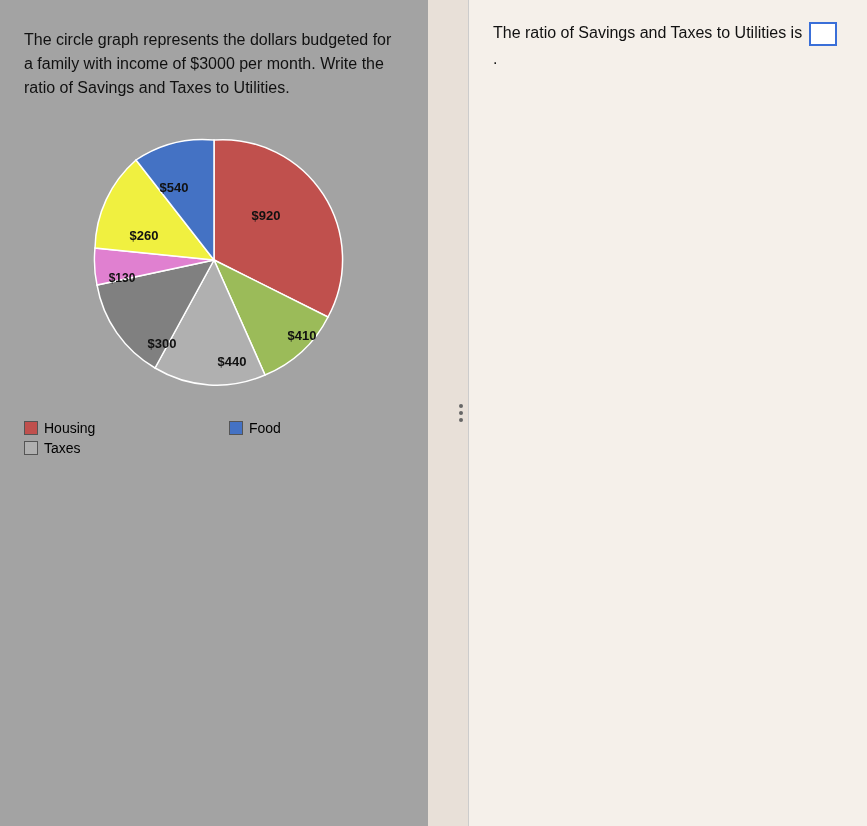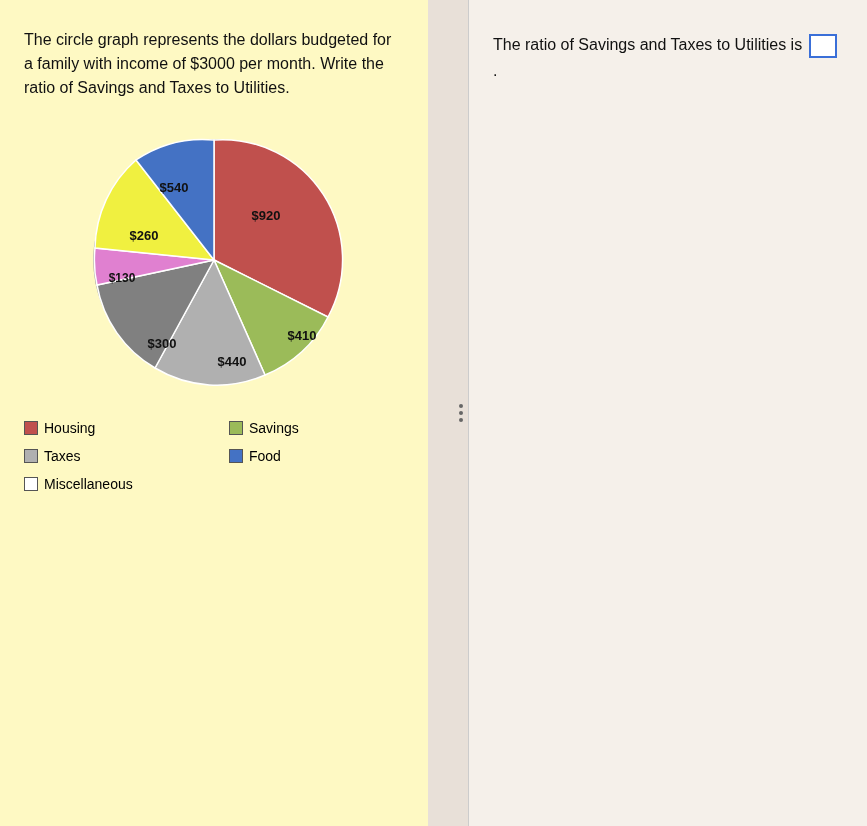--- a/index.html
+++ b/index.html
@@ -6,29 +6,29 @@
     body {
       width: 867px;
       height: 826px;
       font-family: Arial, sans-serif;
       background: #e8e0d8;
       display: flex;
       overflow: hidden;
     }
     .left-panel {
       width: 480px;
-      background: #fef9c3;
+      background: #a3a3a3;
       padding: 28px 24px 20px 24px;
       display: flex;
       flex-direction: column;
     }
     .right-panel {
       width: 447px;
       background: #f5f0ea;
-      padding: 32px 24px 20px 24px;
+      padding: 20px 24px 20px 24px;
       border-left: 1px solid #ccc;
       position: relative;
       margin-left: 40px;
     }
     .question-text {
       font-size: 16px;
       line-height: 1.5;
       color: #111;
       margin-bottom: 20px;
     }
@@ -43,21 +43,21 @@
       width: 260px;
       height: 260px;
     }
     svg.pie-chart {
       width: 260px;
       height: 260px;
     }
     .legend {
       display: grid;
       grid-template-columns: 1fr 1fr;
-      gap: 12px 30px;
+      gap: 4px 30px;
       margin-top: 10px;
       font-size: 14px;
     }
     .legend-item {
       display: flex;
       align-items: center;
       gap: 6px;
     }
     .legend-box {
       width: 14px;
@@ -134,34 +134,26 @@
       </svg>
     </div>
   </div>
 
   <div class="legend">
     <div class="legend-item">
       <div class="legend-box" style="background:#c0504d;"></div>
       <span>Housing</span>
     </div>
     <div class="legend-item">
-      <div class="legend-box" style="background:#9bbb59;"></div>
-      <span>Savings</span>
+      <div class="legend-box" style="background:#4472c4;"></div>
+      <span>Food</span>
     </div>
     <div class="legend-item">
       <div class="legend-box" style="background:#b0b0b0;"></div>
       <span>Taxes</span>
-    </div>
-    <div class="legend-item">
-      <div class="legend-box" style="background:#4472c4;"></div>
-      <span>Food</span>
-    </div>
-    <div class="legend-item">
-      <div class="legend-box" style="background:white;"></div>
-      <span>Miscellaneous</span>
     </div>
   </div>
 </div>
 
 <div class="right-panel">
 
   <div class="drag-handle">
     <div class="drag-dot"></div>
     <div class="drag-dot"></div>
     <div class="drag-dot"></div>

